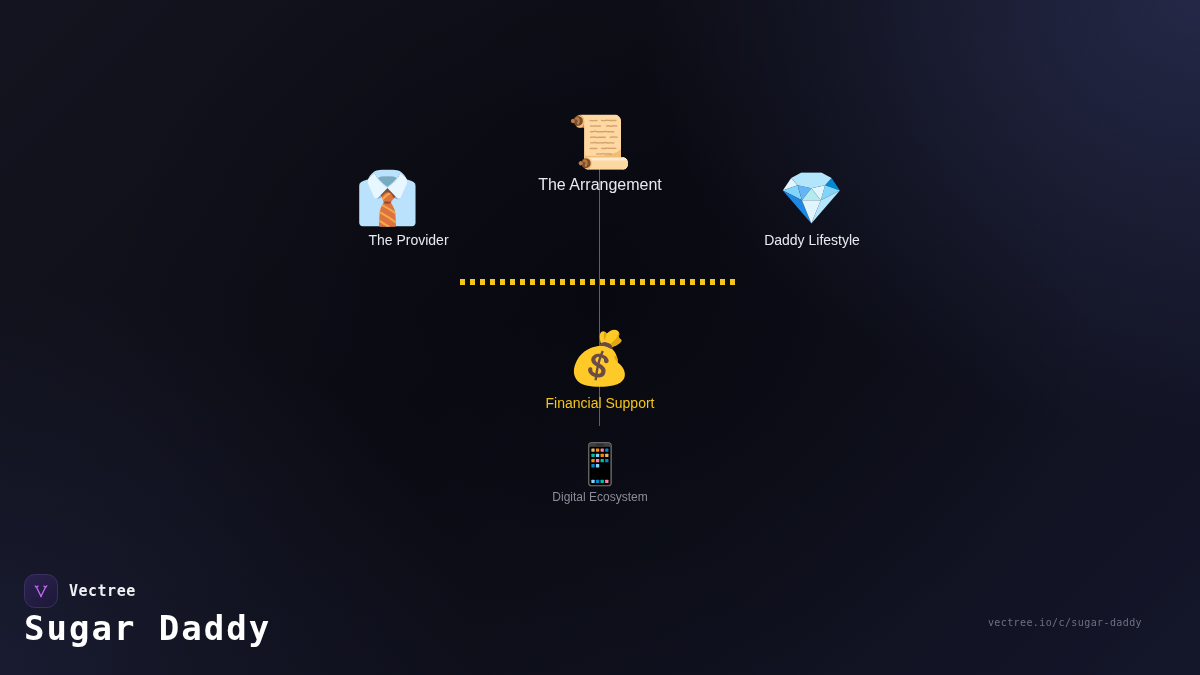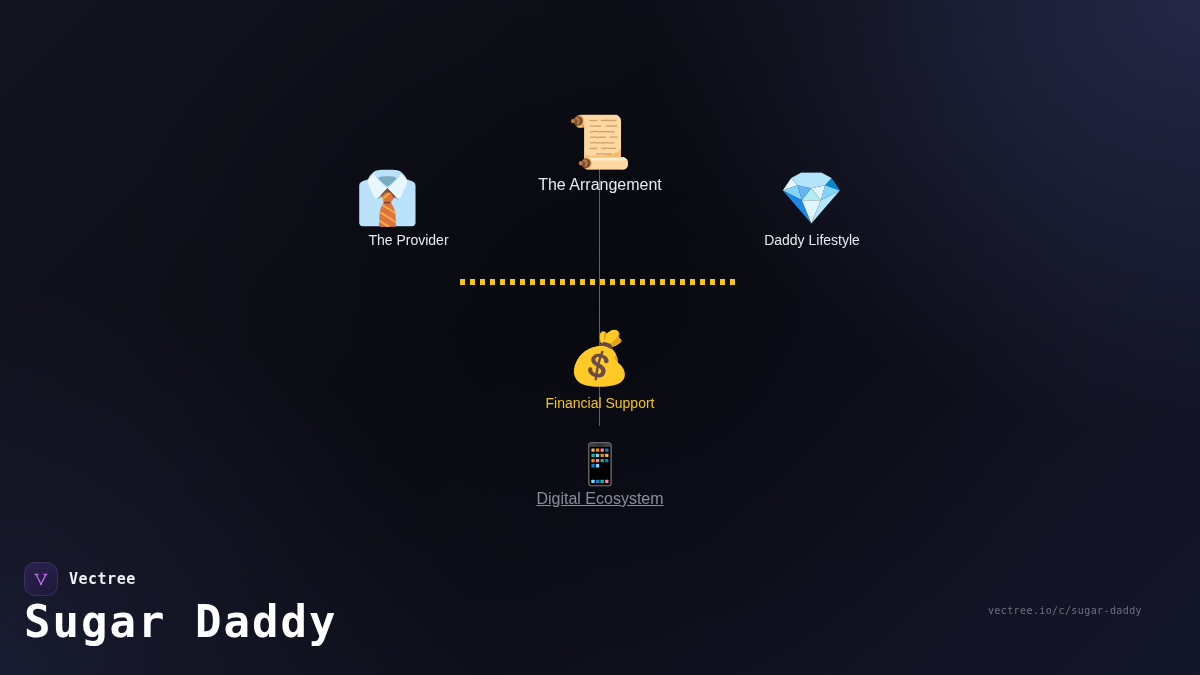--- a/index.html
+++ b/index.html
@@ -65,44 +65,44 @@
   .n-luxury { left:812px; top:172px; }
   .n-luxury .glyph { font-size:52px; }
   .n-luxury .label { font-size:14px; color:#e9eaf0; }
 
   .n-financial { left:600px; top:332px; }
   .n-financial .glyph { font-size:52px; }
   .n-financial .label { font-size:14px; color:#f5c518;margin-top:11px; }
 
   .n-digital { left:600px; top:444px; }
   .n-digital .glyph { font-size:40px; }
-  .n-digital .label { font-size:16px; color:#8b8d99; margin-top:6px;text-decoration:underline; }
+  .n-digital .label { font-size:12px; color:#8b8d99; margin-top:6px; }
 
   
-  #footer { position:absolute; left:0; bottom:16px; width:1168px; height:115px; }
+  #footer { position:absolute; left:0; bottom:4px; width:1168px; height:115px; }
 
   .brand-row {
     position:absolute; left:24px; top:18px;
     display:flex; align-items:center; gap:11px;
   }
   .brand-logo {
     width:34px; height:34px; border-radius:11px;
     background:linear-gradient(145deg,#2b2250 0%,#1d1838 100%);
     border:1px solid #3a3060;
     display:flex; align-items:center; justify-content:center;
   }
   .brand-name {
     font-family:"DejaVu Sans Mono", monospace;
     font-size:15px; font-weight:700; color:#f0f1f5; letter-spacing:0.5px;
   }
 
   .page-title {
     position:absolute; left:24px; top:52px;
     font-family:"DejaVu Sans Mono", monospace;
-    font-size:44px; font-weight:700; color:#ffffff;
+    font-size:34px; font-weight:700; color:#ffffff;
     letter-spacing:2px;
   }
 
   .footer-url {
     position:absolute; right:26px; top:61px;
     font-family:"DejaVu Sans Mono", monospace;
     font-size:10px; color:#6e7180; letter-spacing:0.4px;
   }
 </style>
 </head>

